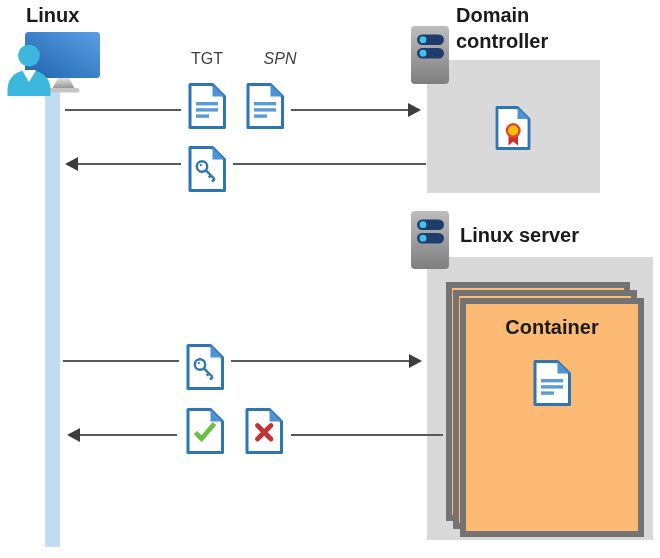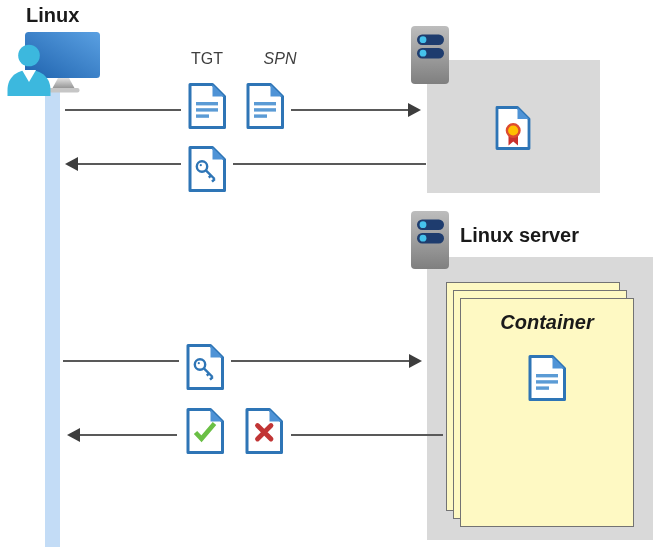--- a/index.html
+++ b/index.html
@@ -19,21 +19,21 @@
            border-left:13px solid #3d3d3d;z-index:2;}
   .ahead-l{width:0;height:0;border-top:7px solid transparent;border-bottom:7px solid transparent;
            border-right:13px solid #3d3d3d;z-index:2;}
   
   .plate{background:#fff;z-index:3;}
   .doc{z-index:4;}
   
   .graybox{background:#d9d9d9;z-index:1;}
   .srv{z-index:5;}
   
-  .card{position:absolute;width:172px;height:227px;background:#fef9c3;border:1px solid #737373;font-style:italic;}
+  .card{position:absolute;width:172px;height:227px;background:#fdba74;border:6px solid #737373;}
   #card-front{display:flex;flex-direction:column;align-items:center;}
   #card-front .title{margin-top:10px;}
   #sql-icon{margin-top:13px;}
   #keytab-doc{margin-top:19px;}
   #keytab-label{margin-top:9px;font-size:20px;}
 </style>
 </head>
 <body>
 
 <div id="canvas">
@@ -127,20 +127,21 @@
         </linearGradient>
       </defs>
       <rect x="1" y="1" width="38" height="58" rx="4" fill="url(#srvA)"></rect>
       <rect x="7" y="9.5" width="27" height="10.5" rx="5.2" fill="#1e3c6e"></rect>
       <circle cx="13" cy="14.7" r="3.4" fill="#45c2ec"></circle>
       <rect x="7" y="23" width="27" height="10.5" rx="5.2" fill="#1e3c6e"></rect>
       <circle cx="13" cy="28.2" r="3.4" fill="#45c2ec"></circle>
     </svg>
   </div>
 
+  <div class="abs title" style="left:456px;top:2px;width:115px;">Domain controller</div>
 
   <div class="abs doc" style="left:494px;top:105px;">
     <svg width="38" height="46" viewBox="0 0 38 46">
       <path d="M3 2.5 H23.5 L35 14 V43.5 H3 Z" fill="#fff" stroke="#2e75b6" stroke-width="2.8" stroke-linejoin="round"></path>
       <path d="M23.5 2.5 L23.5 14 L35 14 Z" fill="#4f93d6"></path>
       <path d="M14.5 27 h9.5 v13.5 l-4.75 -4 l-4.75 4 Z" fill="#c9302c"></path>
       <circle cx="19.2" cy="25.5" r="6.3" fill="#ffc000" stroke="#dd4b2f" stroke-width="2.4"></circle>
     </svg>
   </div>
 

